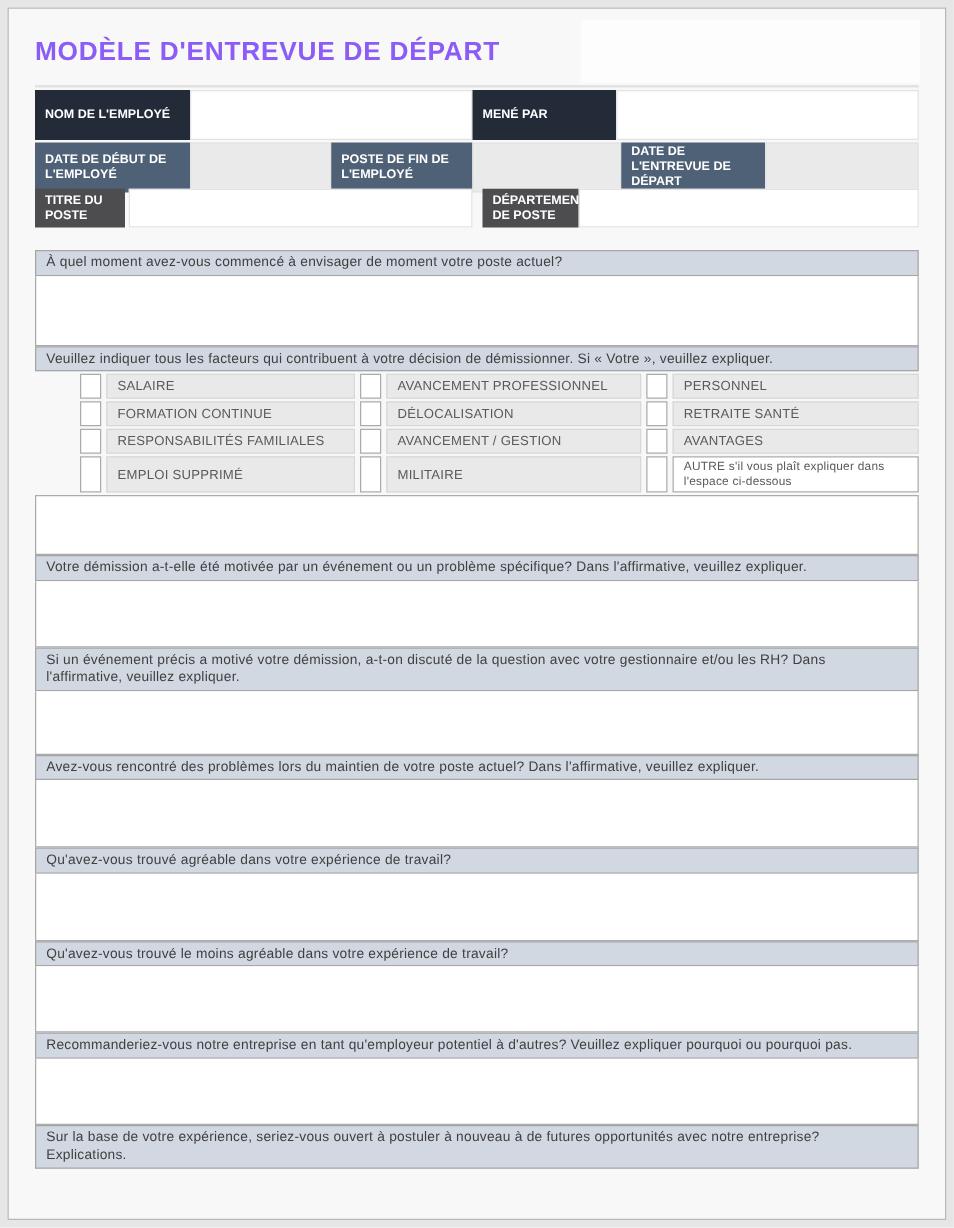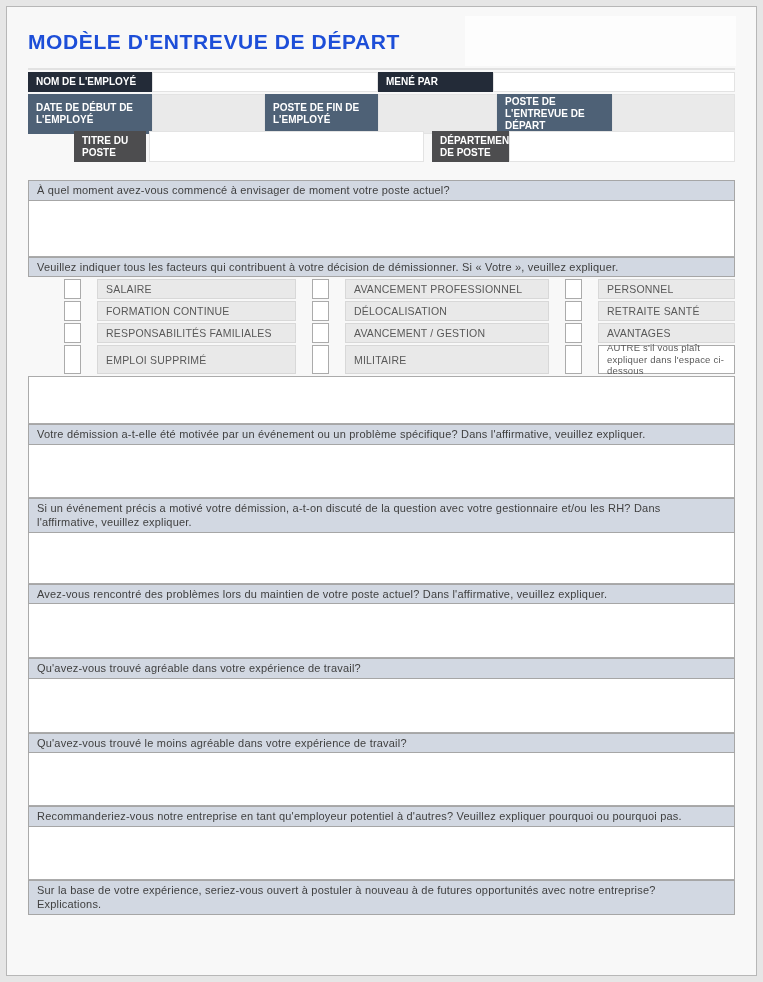--- a/index.html
+++ b/index.html
@@ -13,30 +13,30 @@
     position:absolute; left:6px; top:6px; width:751px; height:970px;
     background:#f8f8f8; border:1px solid #b7b7b7;
     overflow:hidden;
   }
   .corner-sheet {
     position:absolute; right:20px; top:9px; width:271px; height:50px;
     background:#fdfdfd;
   }
   .content { position:relative; padding:22px 21px 0 21px; }
   .title {
-    font-size:21px; font-weight:bold; color:#1d4ed8;
+    font-size:21px; font-weight:bold; color:#8b5cf6;
     letter-spacing:0.6px; line-height:26px; margin-bottom:13px;
   }
   .topline { height:2px; background:#e2e2e2; margin-bottom:2px; }
 
   
   .hrow { display:grid; }
-  .hrow1 { grid-template-columns:124px 226px 115px 1fr; height:20px; margin-bottom:2px; }
+  .hrow1 { grid-template-columns:124px 226px 115px 1fr; height:40px; margin-bottom:2px; }
   .hrow2 { grid-template-columns:124px 113px 113px 119px 115px 1fr; height:28px; }
-  .hrow3 { grid-template-columns:72px 3px 275px 8px 77px 1fr; height:31px;margin-left:46px; }
+  .hrow3 { grid-template-columns:72px 3px 275px 8px 77px 1fr; height:31px; }
   .sepband { height:5px; background:#d9d9d9; margin:2px 0; }
   .lbl {
     color:#ffffff; font-weight:bold; font-size:10px; line-height:1.2;
     display:flex; align-items:center; padding:2px 8px;
   }
   .navy  { background:#232b38; }
   .slate { background:#4e6176; }
   .dgray { background:#4d4d4f; }
   .inp   { background:#ffffff; border:1px solid #e3e3e3; }
   .inp.shaded { background:#eaeaea; border:1px solid #e3e3e3; }
@@ -54,21 +54,21 @@
   .ans {
     background:#ffffff; border:1px solid #ababab; border-top:none;
   }
   .h56{height:56px} .h53{height:53px} .h54{height:54px} .h51{height:51px} .h48{height:48px}
 
   
   .factors {
     display:grid;
     grid-template-columns:17px 199px 17px 204px 17px 1fr;
     grid-template-rows:20px 20px 20px 29px;
-    gap:2px 16px;
+    gap:2px 4px;
     margin-top:2px; margin-bottom:2px;padding-left:36px;
   }
   .chk { background:#ffffff; border:1px solid #ababab; }
   .fcell {
     background:#e9e9e9; border:1px solid #d8d8d8;
     font-size:10.5px; color:#595959; letter-spacing:0.2px;
     display:flex; align-items:center; padding:0 8px;
   }
   .fcell.other {
     background:#ffffff; border:1px solid #ababab;
@@ -91,21 +91,21 @@
       <div class="inp"></div>
       <div class="lbl navy">MENÉ PAR</div>
       <div class="inp"></div>
     </div>
 
     <div class="hrow hrow2">
       <div class="lbl slate">DATE DE DÉBUT DE L'EMPLOYÉ</div>
       <div class="inp shaded"></div>
       <div class="lbl slate">POSTE DE FIN DE L'EMPLOYÉ</div>
       <div class="inp shaded"></div>
-      <div class="lbl slate">POSTE DE L'ENTREVUE DE DÉPART</div>
+      <div class="lbl slate">DATE DE L'ENTREVUE DE DÉPART</div>
       <div class="inp shaded"></div>
     </div>
 
     <div class="sepband"></div>
 
     <div class="hrow hrow3">
       <div class="lbl dgray">TITRE DU POSTE</div>
       <div class="gapcell"></div>
       <div class="inp"></div>
       <div class="gapcell"></div>

